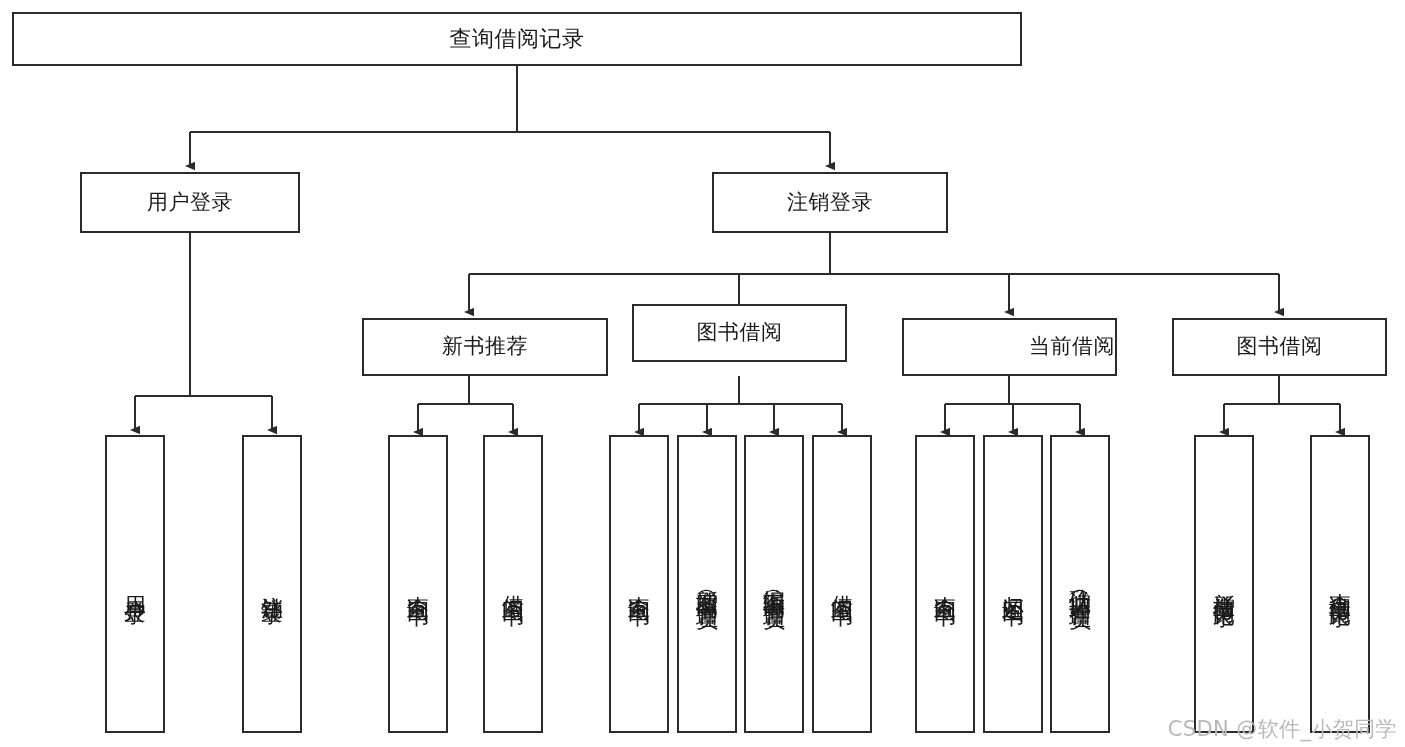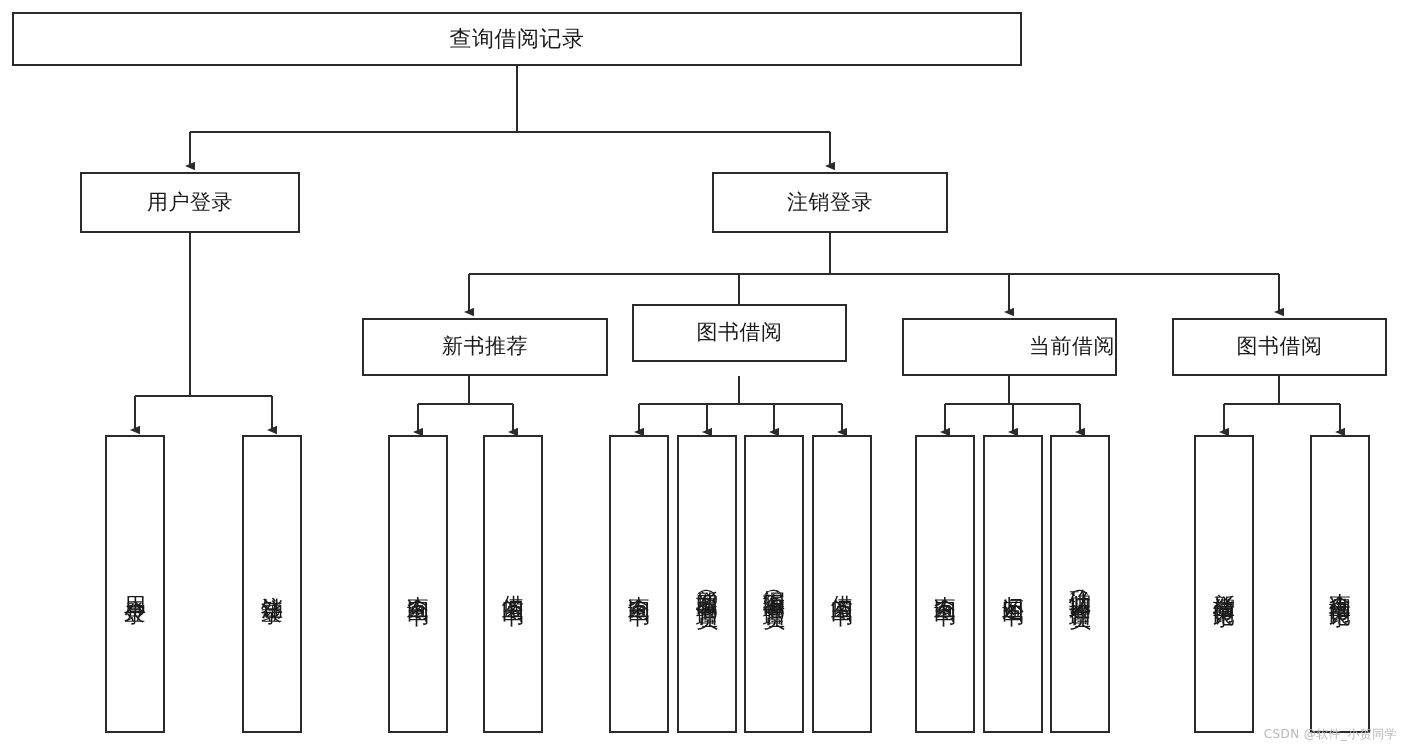--- a/index.html
+++ b/index.html
@@ -50,21 +50,21 @@
     writing-mode:vertical-rl;
     text-orientation:upright;
     font-size:22px;
     letter-spacing:3px;
     line-height:1;
   }
   #watermark{
     position:absolute;
     right:8px;
     bottom:4px;
-    font-size:12px;
+    font-size:21px;
     color:#b9b9b9;
     white-space:nowrap;
     letter-spacing:0.4px;
   }
 </style>
 </head>
 <body>
 
 <div id="canvas">
 

